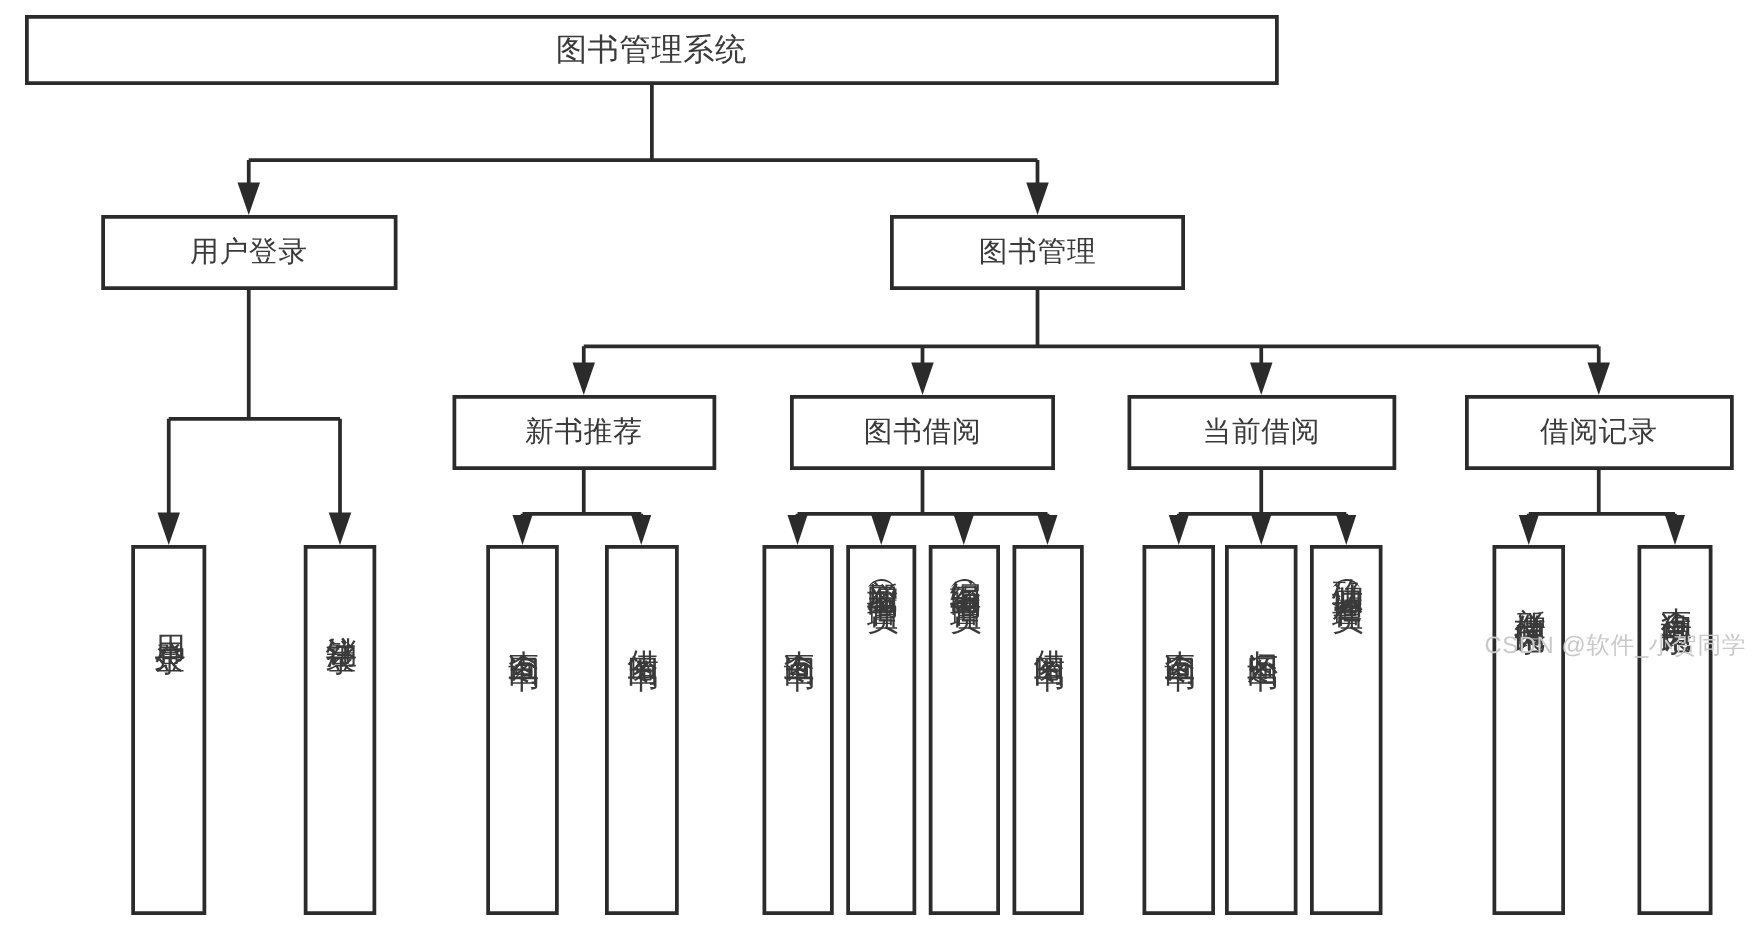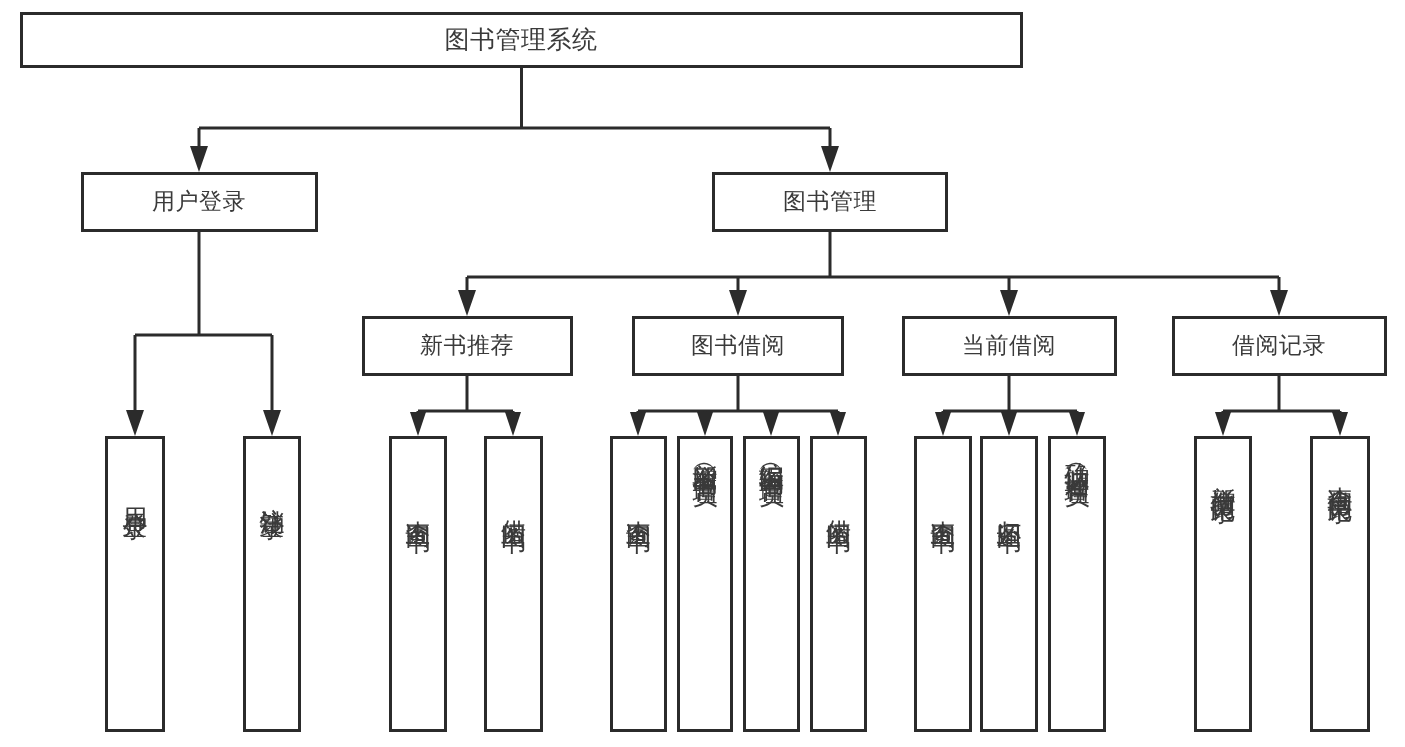--- a/index.html
+++ b/index.html
@@ -258,13 +258,14 @@
   <div class="leaf-label-wrap" style="left:1048px; top:443px; width:58px; height:288px;">
     <span class="leaf-label-v">确认归还（管理员）</span>
   </div>
   <div class="leaf-label-wrap" style="left:1194px; top:466px; width:58px; height:262px;">
     <span class="leaf-label-v">新增借阅记录</span>
   </div>
   <div class="leaf-label-wrap" style="left:1310px; top:466px; width:60px; height:262px;">
     <span class="leaf-label-v">查询借阅记录</span>
   </div>
 
+  <div class="watermark">CSDN @软件_小贺同学</div>
 </div>
 
 </body></html>

